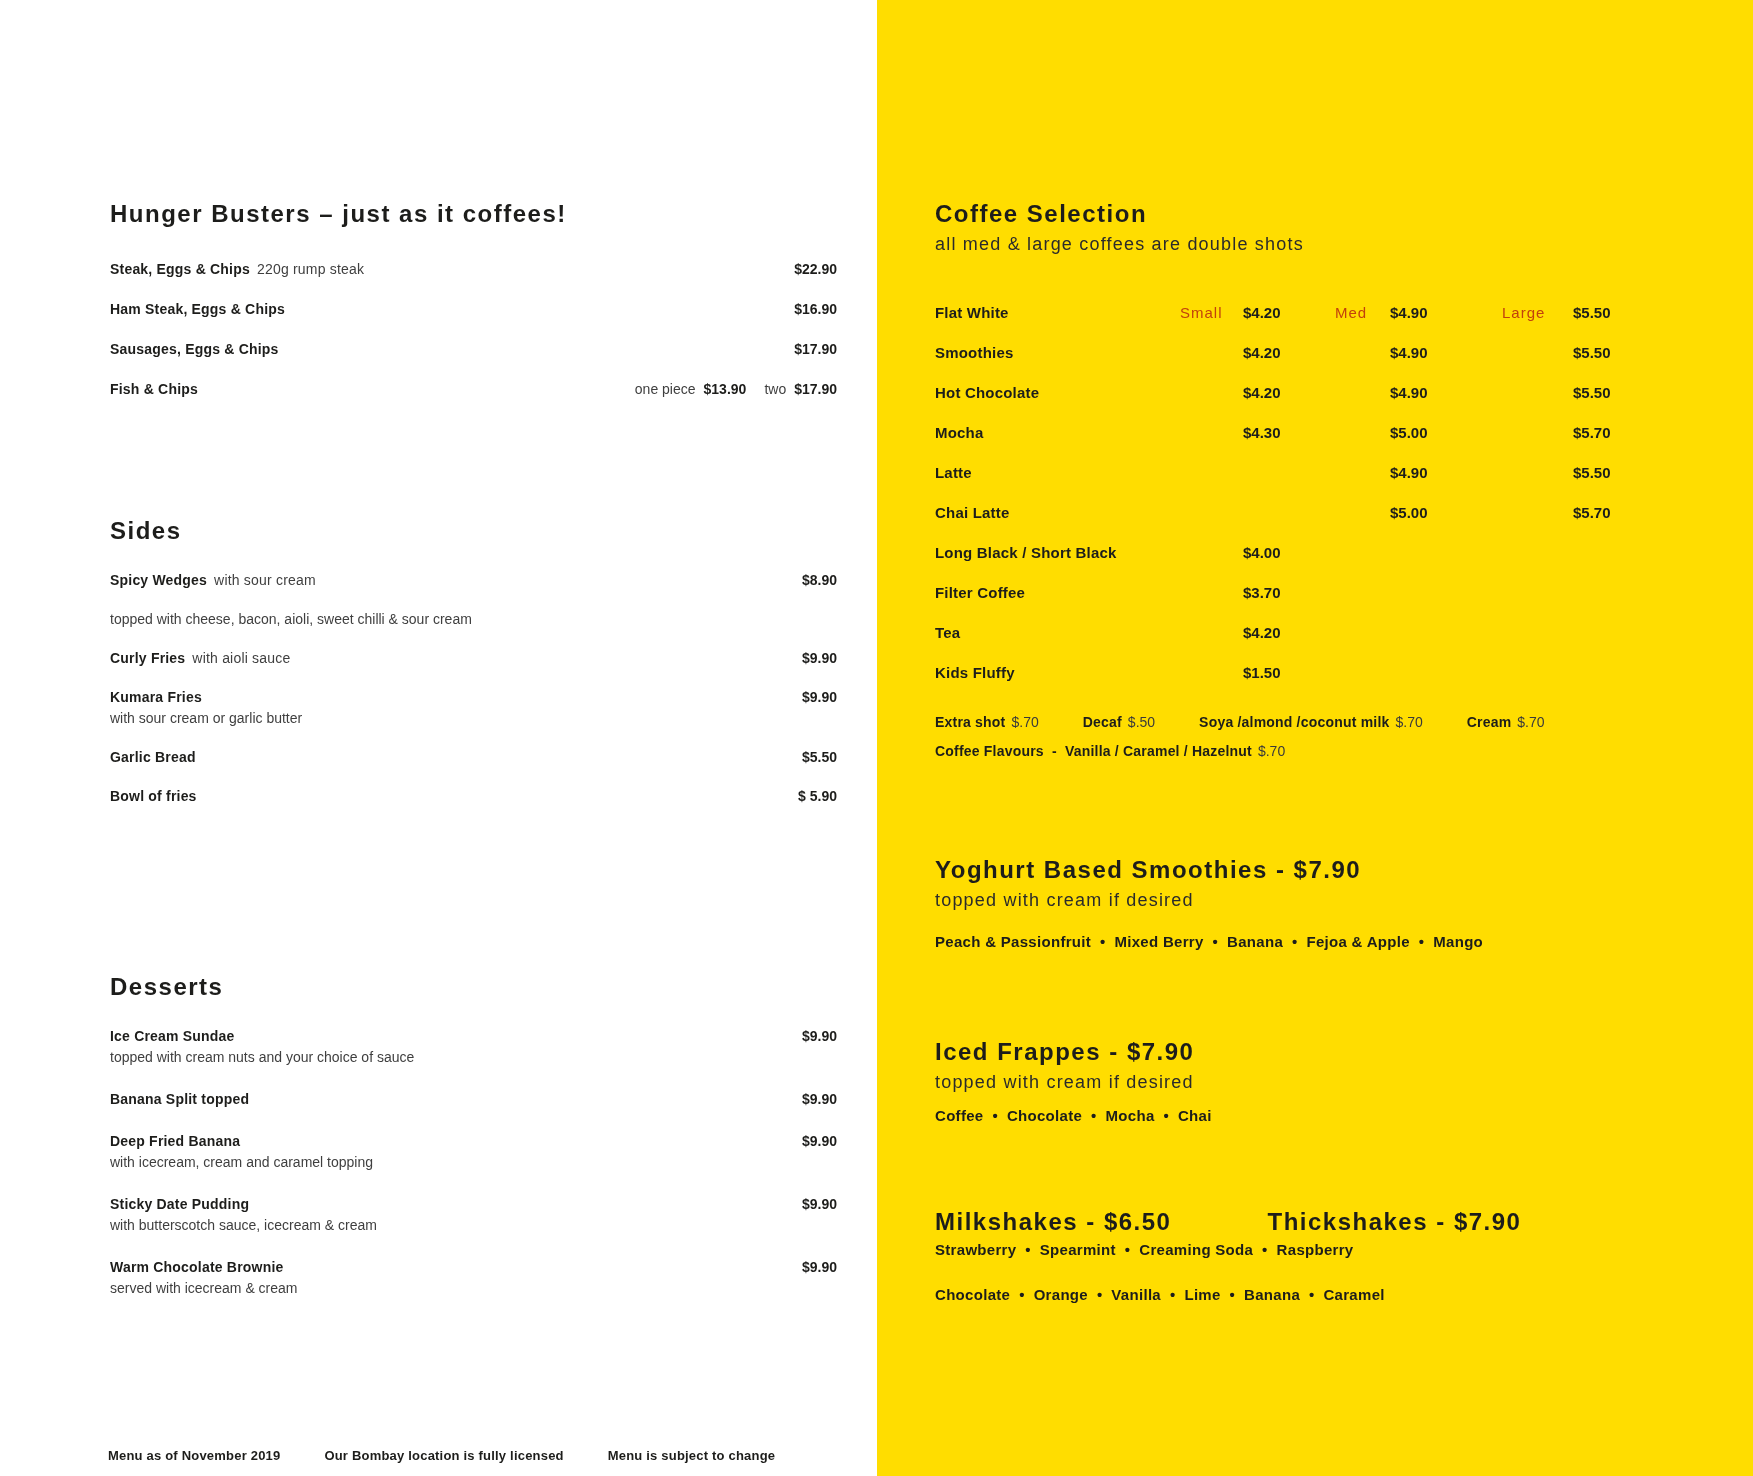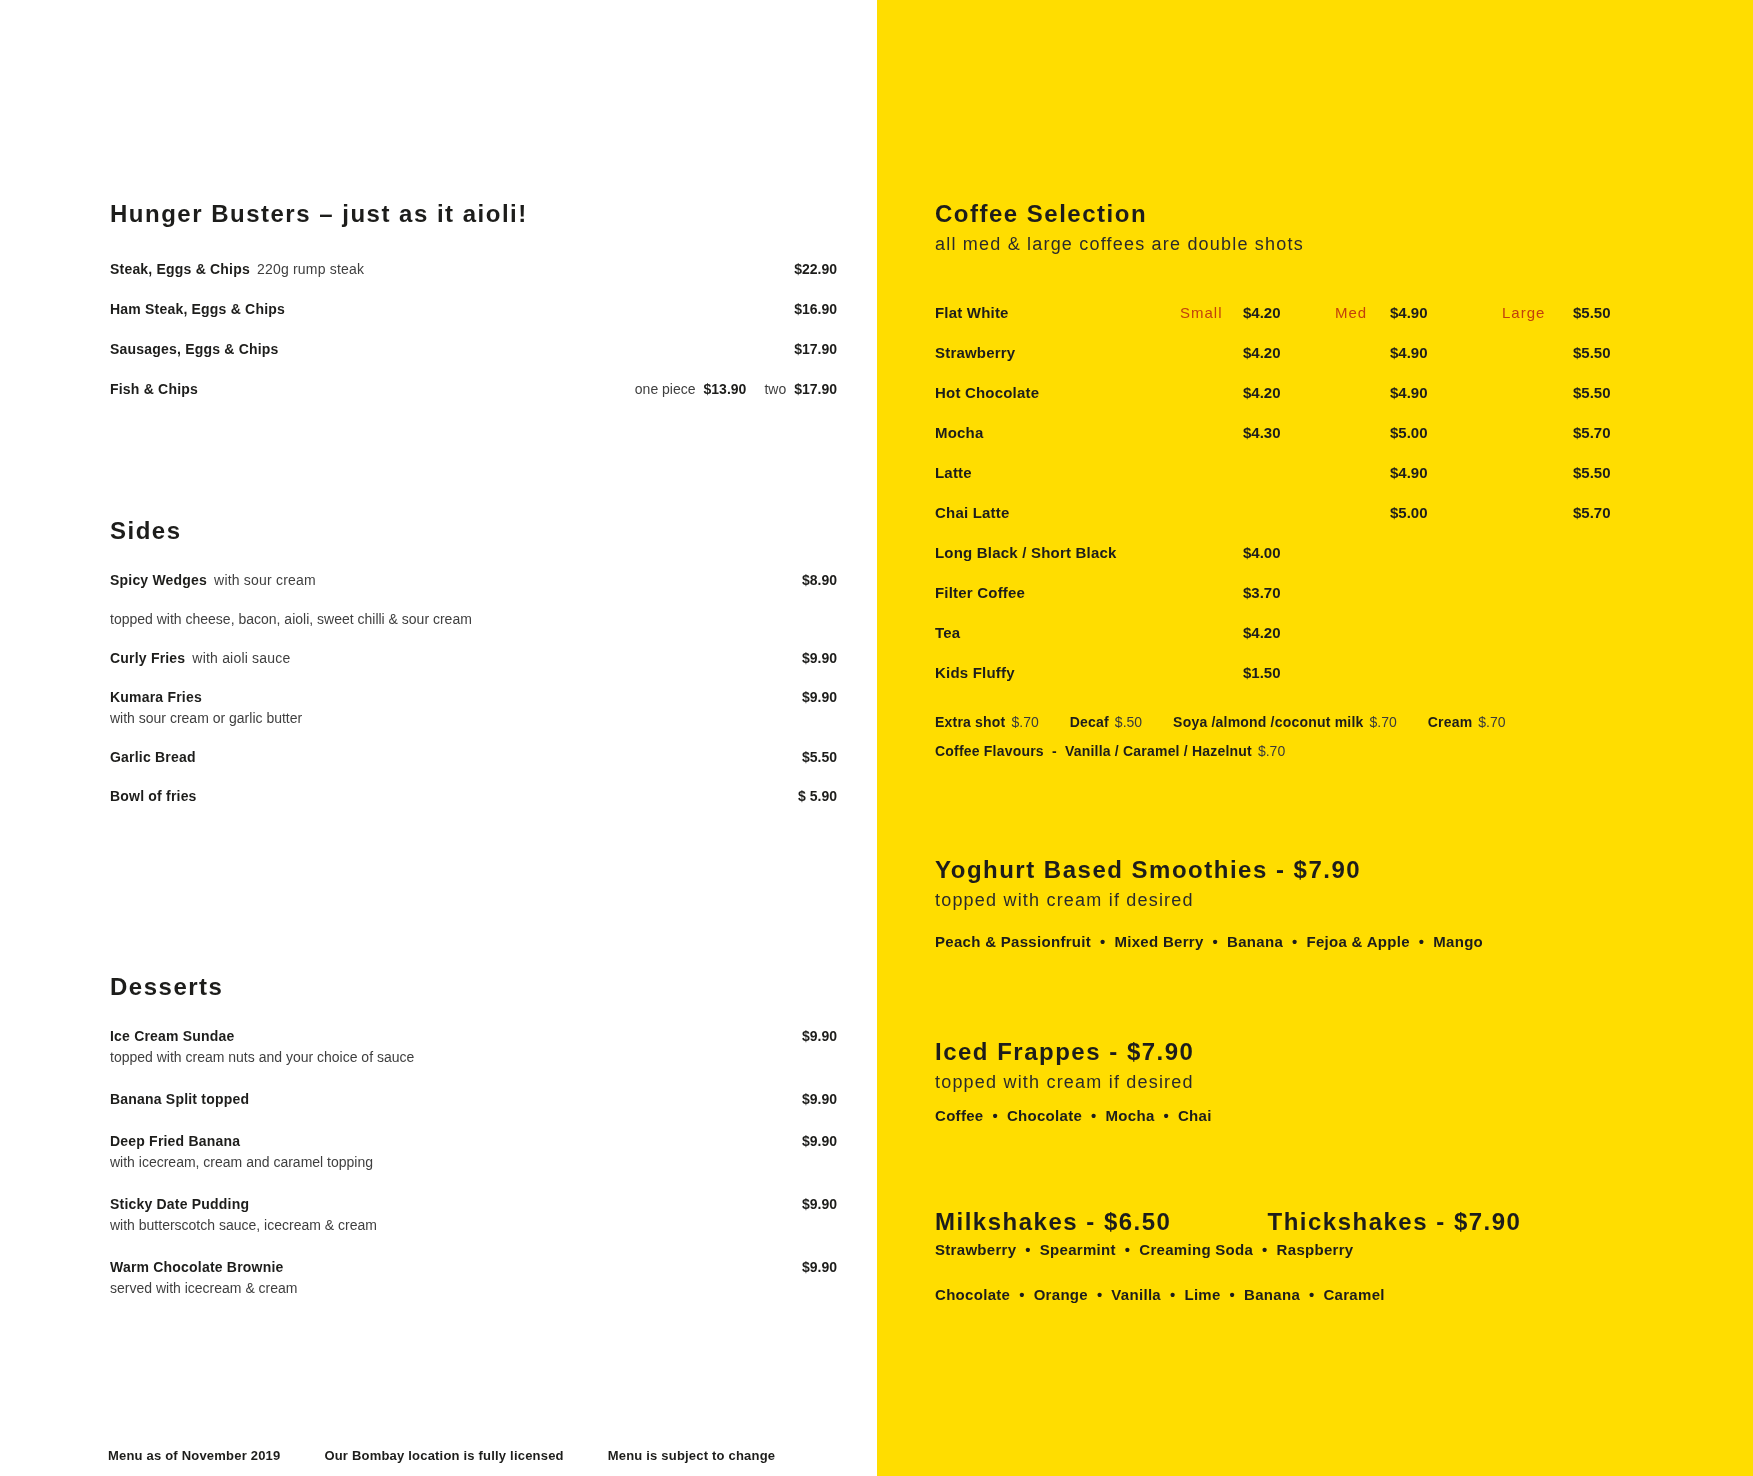--- a/index.html
+++ b/index.html
@@ -44,21 +44,21 @@
   .ctable{margin-top:36px;}
   .crow{
     display:grid;grid-template-columns:245px 63px 92px 55px 112px 71px auto;
     height:40px;align-items:center;font-size:15px;
   }
   .cname{font-weight:bold;letter-spacing:0.2px;white-space:nowrap;}
   .clabel{font-weight:normal;color:#c2410c;letter-spacing:1px;}
   .cprice{font-weight:bold;white-space:nowrap;}
 
   .extras{margin-top:16px;font-size:14px;line-height:29px;}
-  .exline{display:flex;gap:31px;white-space:nowrap;}
+  .exline{display:flex;gap:44px;white-space:nowrap;}
   .exlabel{font-weight:bold;letter-spacing:0.2px;white-space:pre-wrap;}
   .exprice{font-weight:normal;color:#3a3a3a;margin-left:6px;}
 
   #smoothies{top:856px;}
   #frappes{top:1038px;}
   #shakes{top:1208px;}
   .flavours{font-weight:bold;font-size:15px;letter-spacing:0.3px;white-space:pre-wrap;line-height:27px;}
   #smoothies .flavours{margin-top:16px;}
   #frappes .flavours{margin-top:8px;}
   #shakes .flavours{margin-top:18px;}
@@ -66,21 +66,21 @@
 </style>
 </head>
 <body>
 
 <div class="page">
   <div class="yellow-panel"></div>
 
   <div class="left-col">
 
     <div class="section" id="hunger">
-      <h2 class="menu-heading">Hunger Busters – just as it aioli!</h2>
+      <h2 class="menu-heading">Hunger Busters – just as it coffees!</h2>
 
       <div class="mrow">
         <span class="nm"><b>Steak, Eggs &amp; Chips</b><span class="note">220g rump steak</span></span>
         <span class="price">$22.90</span>
       </div>
       <div class="mrow">
         <span class="nm">Ham Steak, Eggs &amp; Chips</span>
         <span class="price">$16.90</span>
       </div>
       <div class="mrow">
@@ -194,21 +194,21 @@
         <div class="crow">
           <span class="cname">Flat White</span>
           <span class="clabel">Small</span>
           <span class="cprice">$4.20</span>
           <span class="clabel">Med</span>
           <span class="cprice">$4.90</span>
           <span class="clabel">Large</span>
           <span class="cprice">$5.50</span>
         </div>
         <div class="crow">
-          <span class="cname">Strawberry</span>
+          <span class="cname">Smoothies</span>
           <span class="clabel"></span>
           <span class="cprice">$4.20</span>
           <span class="clabel"></span>
           <span class="cprice">$4.90</span>
           <span class="clabel"></span>
           <span class="cprice">$5.50</span>
         </div>
         <div class="crow">
           <span class="cname">Hot Chocolate</span>
           <span class="clabel"></span>

